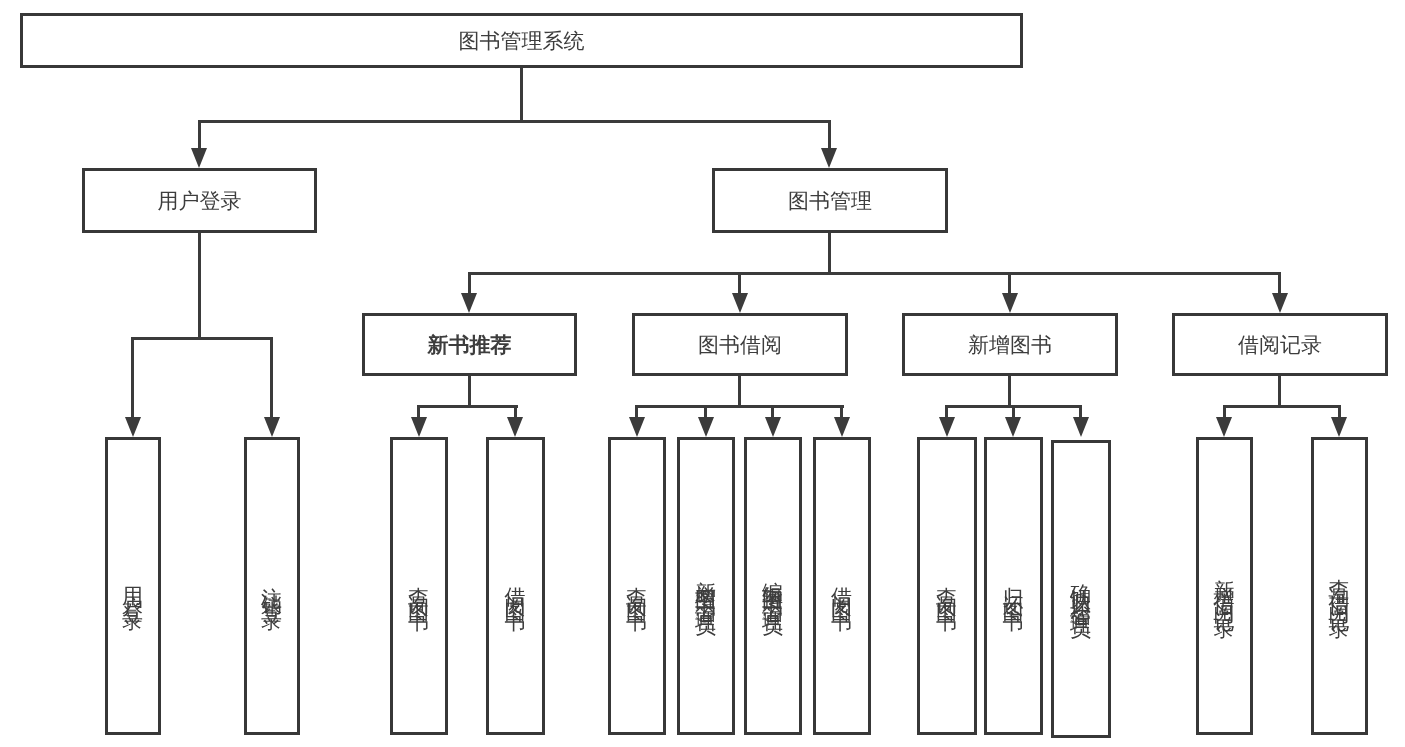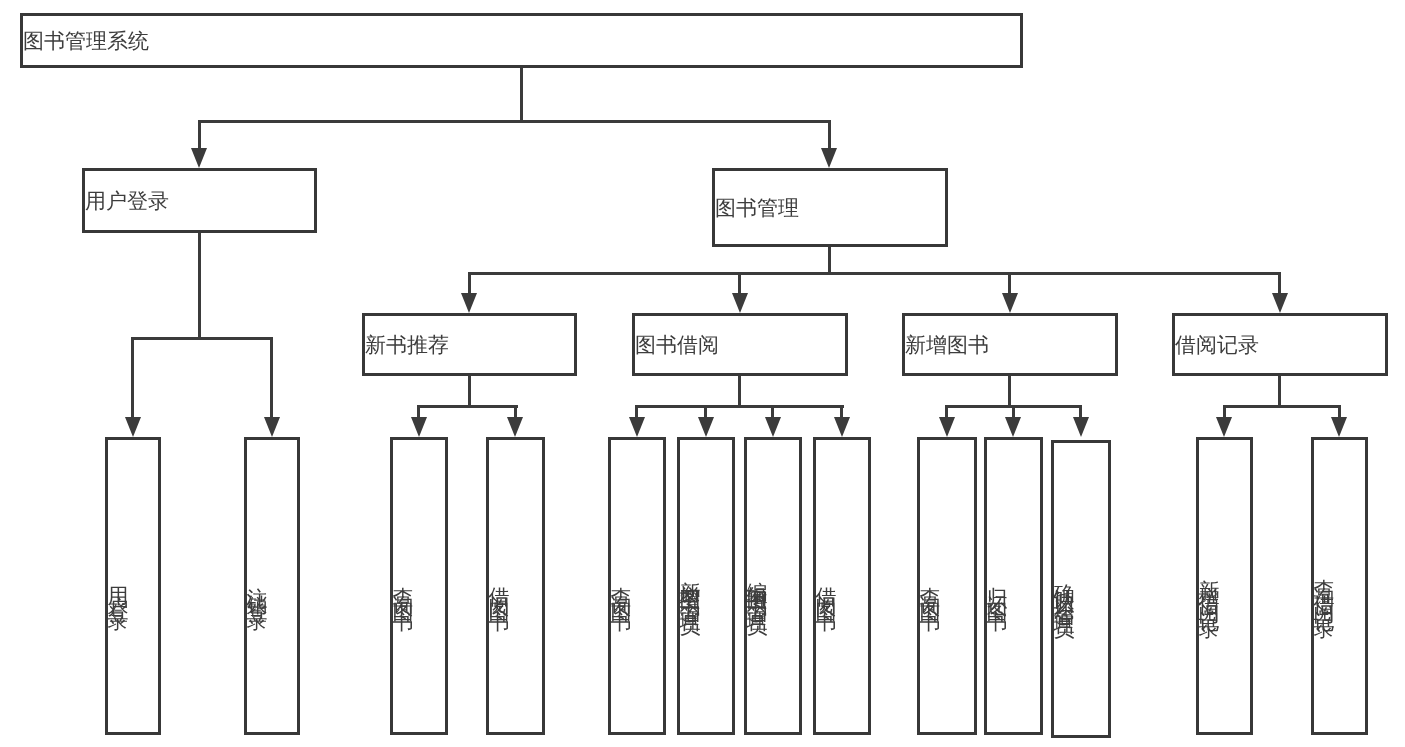--- a/index.html
+++ b/index.html
@@ -10,20 +10,21 @@
     font-family:"Liberation Sans","DejaVu Sans",sans-serif;
     overflow:hidden;
   }
   .node{
     position:absolute;
     box-sizing:border-box;
     border:3px solid #383838;
     background:#ffffff;
     display:flex;
     align-items:center;
+    justify-content:center;
     color:#3d3d3d;
     font-size:21px;
     line-height:1;
   }
   .node .vtext{
     writing-mode:vertical-rl;
     text-orientation:mixed;
     letter-spacing:8px;
     white-space:nowrap;
   }
@@ -115,25 +116,25 @@
   <div class="arrow" style="left:1216px;top:417px;"></div>
   <div class="arrow" style="left:1331px;top:417px;"></div>
 
   <div class="node" style="left:20px;top:13px;width:1003px;height:55px;">
     <span>图书管理系统</span>
   </div>
 
   <div class="node" style="left:82px;top:168px;width:235px;height:65px;">
     <span>用户登录</span>
   </div>
-  <div class="node" style="left:712px;top:168px;width:236px;height:79px;">
+  <div class="node" style="left:712px;top:168px;width:236px;height:65px;">
     <span>图书管理</span>
   </div>
 
-  <div class="node" style="left:362px;top:313px;width:215px;height:63px;">
+  <div class="node" style="left:362px;top:313px;width:215px;height:63px;font-weight:bold;">
     <span>新书推荐</span>
   </div>
   <div class="node" style="left:632px;top:313px;width:216px;height:63px;">
     <span>图书借阅</span>
   </div>
   <div class="node" style="left:902px;top:313px;width:216px;height:63px;">
     <span>新增图书</span>
   </div>
   <div class="node" style="left:1172px;top:313px;width:216px;height:63px;">
     <span>借阅记录</span>

